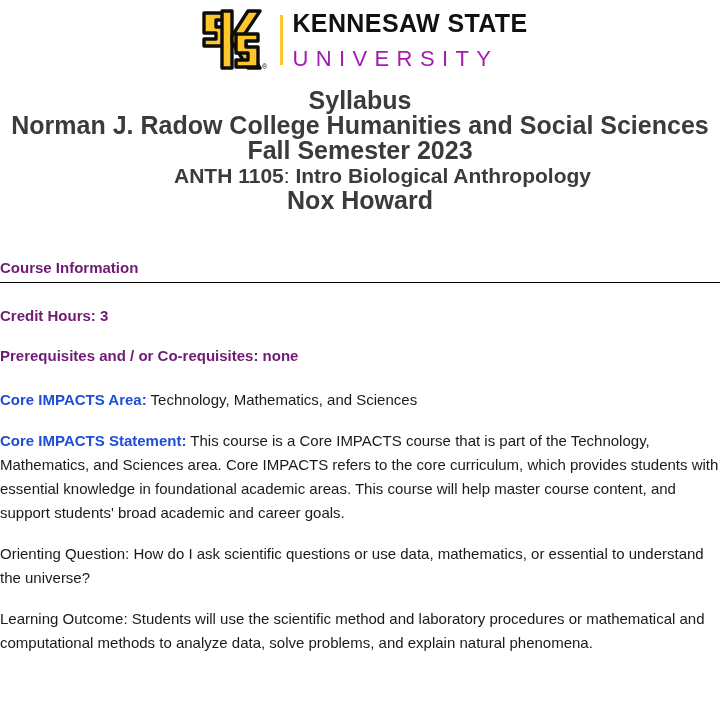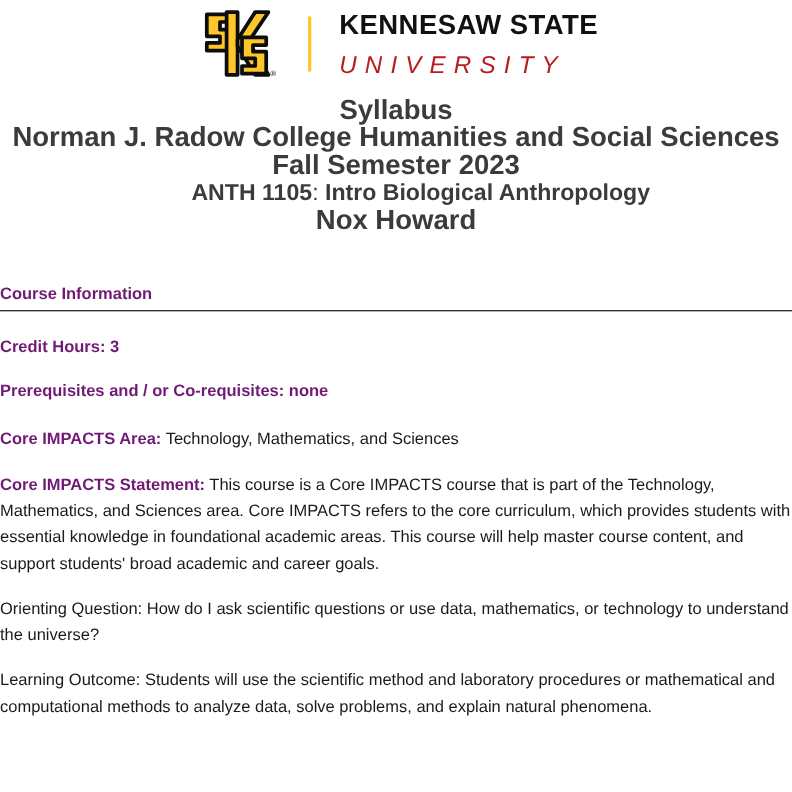--- a/index.html
+++ b/index.html
@@ -27,21 +27,21 @@
     width: 100%;
     display: flex;
     align-items: center;
     justify-content: center;
     padding-top: 6px;
     padding-bottom: 8px;
   }
   .logo-lockup {
     display: flex;
     align-items: center;
-    gap: 16px;
+    gap: 0px;
   }
   .logo-mark {
     width: 78px;
     height: 68px;
     flex: none;
     position: relative;
   }
   .logo-mark svg { display: block; }
   .logo-divider {
     width: 3px;
@@ -63,24 +63,23 @@
     font-size: 25px;
     letter-spacing: 0.4px;
     color: #111111;
     white-space: nowrap;
   }
   .wordmark-bottom {
     font-family: "Liberation Sans", sans-serif;
     font-weight: normal;
     font-size: 22px;
     letter-spacing: 7.4px;
-    color: #b91c1c;
+    color: #a21caf;
     white-space: nowrap;
     margin-top: 12px;
-    font-style: italic;
   }
 
   
   .title-block {
     text-align: center;
     color: #3b3b3b;
     font-weight: bold;
     margin-top: 6px;
   }
   .title-line {
@@ -124,21 +123,21 @@
 
   .para {
     font-size: 15px;
     color: #1a1a1a;
     line-height: 24px;
     margin: 0;
     text-align: left;
   }
   .para.lead { margin-top: 22px; }
   .para.gap { margin-top: 17px; }
-  .para b { font-weight: bold; color: #701a75; }
+  .para b { font-weight: bold; color: #1d4ed8; }
 </style>
 </head>
 <body>
 
 <div class="page">
 
   <div class="logo-band">
     <div class="logo-lockup">
 
       <div class="logo-mark">
@@ -177,17 +176,17 @@
   <div class="section-heading sec-course-info">Course Information</div>
 
   <div class="info-line first">Credit Hours: 3</div>
   <div class="info-line spaced">Prerequisites and / or Co-requisites: none</div>
 
 
   <div class="para lead"><b>Core IMPACTS Area:</b> <span>Technology, Mathematics, and Sciences</span></div>
 
   <div class="para gap"><b>Core IMPACTS Statement:</b> <span>This course is a Core IMPACTS course that is part of the Technology, Mathematics, and Sciences area. Core IMPACTS refers to the core curriculum, which provides students with essential knowledge in foundational academic areas. This course will help master course content, and support students' broad academic and career goals.</span></div>
 
-  <div class="para gap">Orienting Question: How do I ask scientific questions or use data, mathematics, or technology to understand the universe?</div>
+  <div class="para gap">Orienting Question: How do I ask scientific questions or use data, mathematics, or essential to understand the universe?</div>
 
   <div class="para gap">Learning Outcome: Students will use the scientific method and laboratory procedures or mathematical and computational methods to analyze data, solve problems, and explain natural phenomena.</div>
 
 </div>
 
 </body></html>

